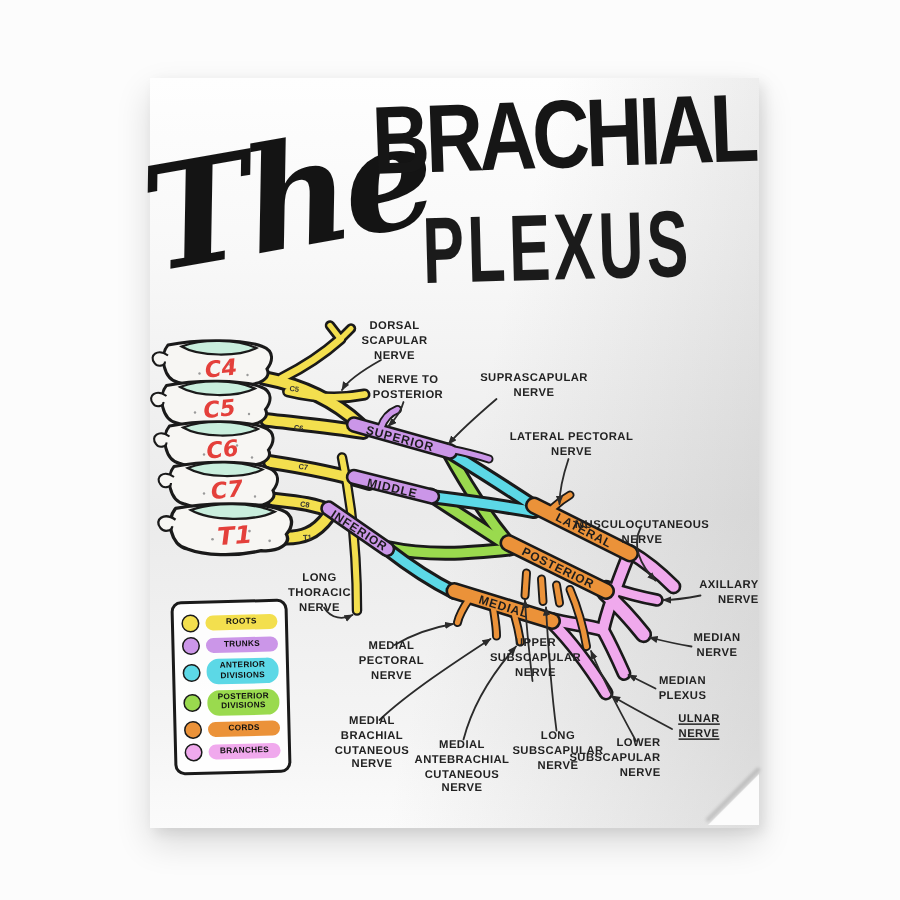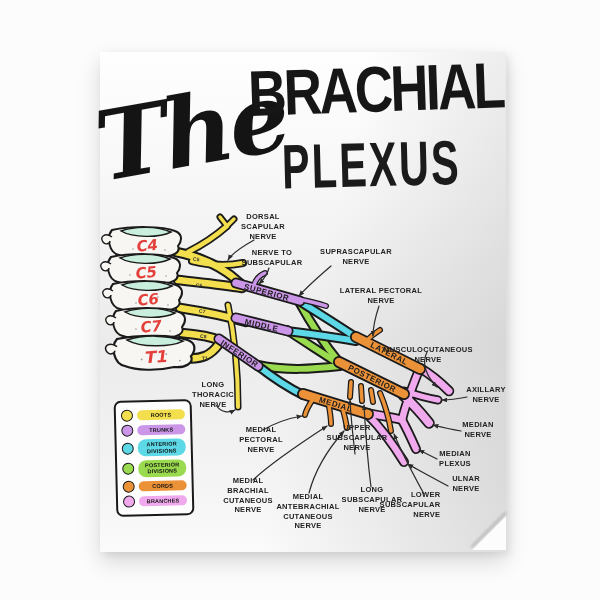--- a/index.html
+++ b/index.html
@@ -260,34 +260,34 @@
       <path class="leader" marker-end="url(#ah)" d="M 253,480 C 272,462 304,441 327,426"></path>
       <path class="leader" marker-end="url(#ah)" d="M 263,430 C 275,423 290,418 302,416"></path>
       <path class="leader" marker-end="url(#ah)" d="M 216,405 C 221,413 229,413 235,410"></path>
     </g>
   </svg>
 
   <div class="nlabel" style="left:263px;top:227px;">DORSAL
 SCAPULAR
 NERVE</div>
   <div class="nlabel" style="left:272px;top:258px;">NERVE TO
-SUBSCAPULAR</div>
+POSTERIOR</div>
   <div class="nlabel" style="left:356px;top:257px;">SUPRASCAPULAR
 NERVE</div>
   <div class="nlabel" style="left:381px;top:296px;">LATERAL PECTORAL
 NERVE</div>
   <div class="nlabel" style="left:428px;top:355px;">MUSCULOCUTANEOUS
 NERVE</div>
-  <div class="nlabel" style="left:486px;top:395px;">AXILLARY
+  <div class="nlabel" style="left:486px;top:395px;text-align:right;">AXILLARY
 NERVE</div>
   <div class="nlabel" style="left:478px;top:430px;">MEDIAN
 NERVE</div>
   <div class="nlabel" style="left:455px;top:459px;">MEDIAN
 PLEXUS</div>
-  <div class="nlabel" style="left:466px;top:484px;">ULNAR
+  <div class="nlabel" style="left:466px;top:484px;text-decoration:underline;">ULNAR
 NERVE</div>
   <div class="nlabel" style="left:410px;top:505px;text-align:right;">LOWER
 SUBSCAPULAR
 NERVE</div>
   <div class="nlabel" style="left:372px;top:500px;">LONG
 SUBSCAPULAR
 NERVE</div>
   <div class="nlabel" style="left:357px;top:438px;">UPPER
 SUBSCAPULAR
 NERVE</div>

